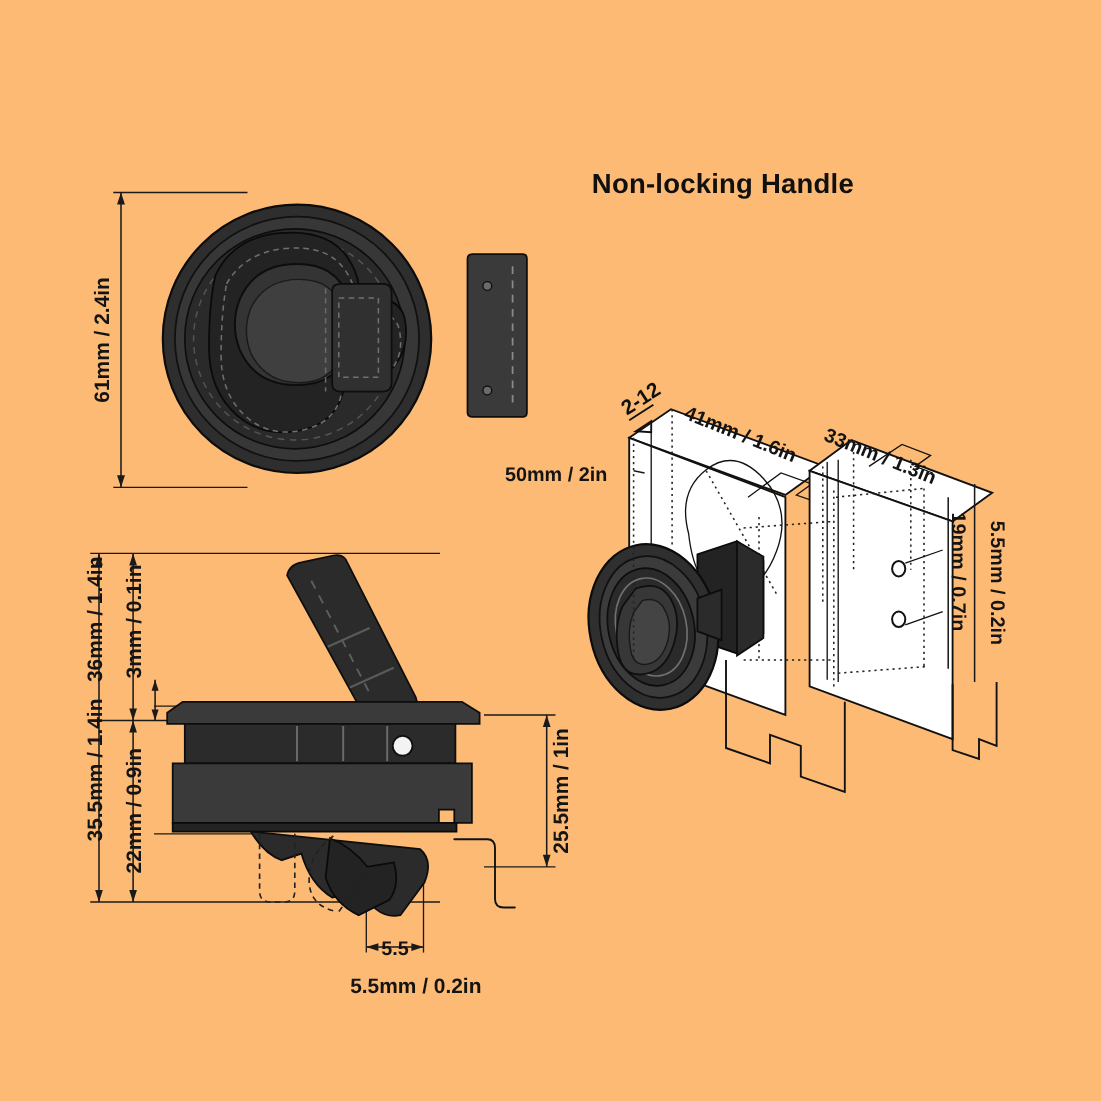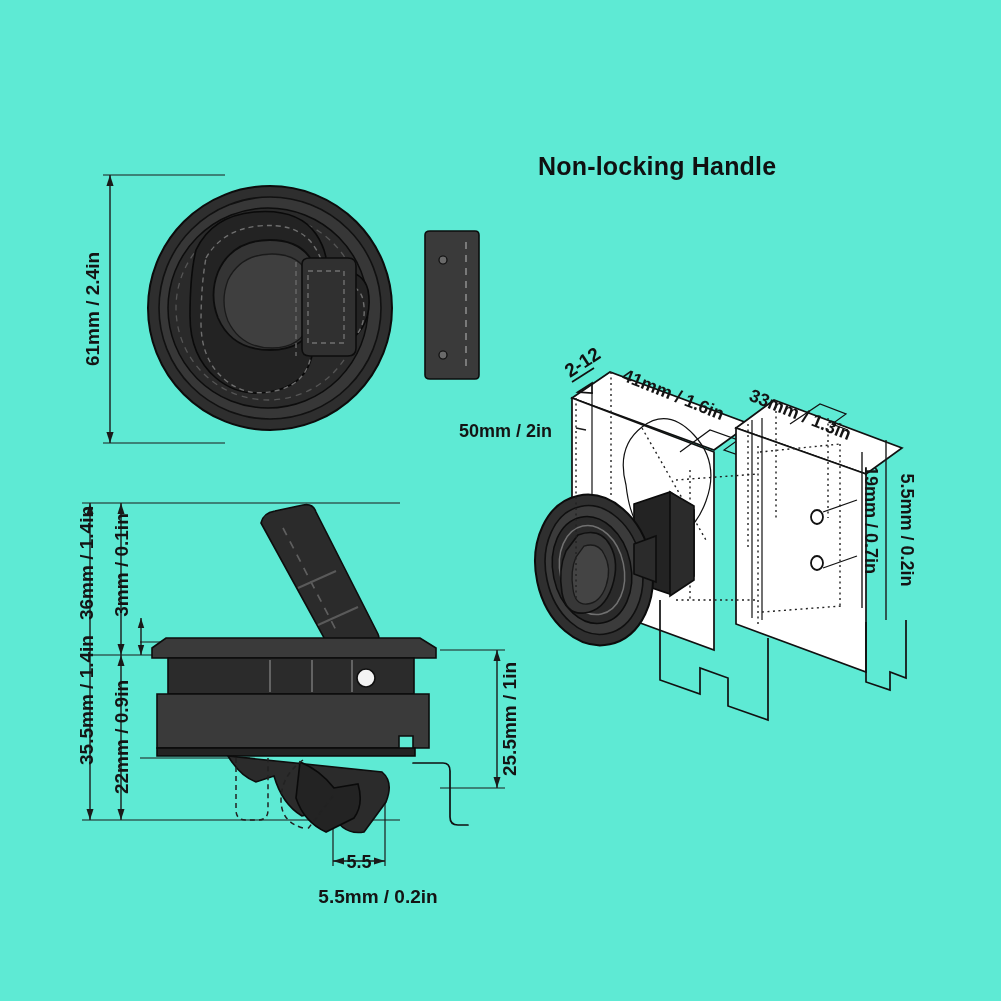--- a/index.html
+++ b/index.html
@@ -8,21 +8,21 @@
     padding: 0;
     background: #ffffff;
   }
   body {
     font-family: "Liberation Sans", sans-serif;
   }
   #sheet {
     position: relative;
     width: 1001px;
     height: 1001px;
-    background: #5eead4;
+    background: #fdba74;
     overflow: hidden;
   }
   #sheet svg {
     position: absolute;
     top: 0;
     left: 0;
     width: 1001px;
     height: 1001px;
   }
   .title-text {

